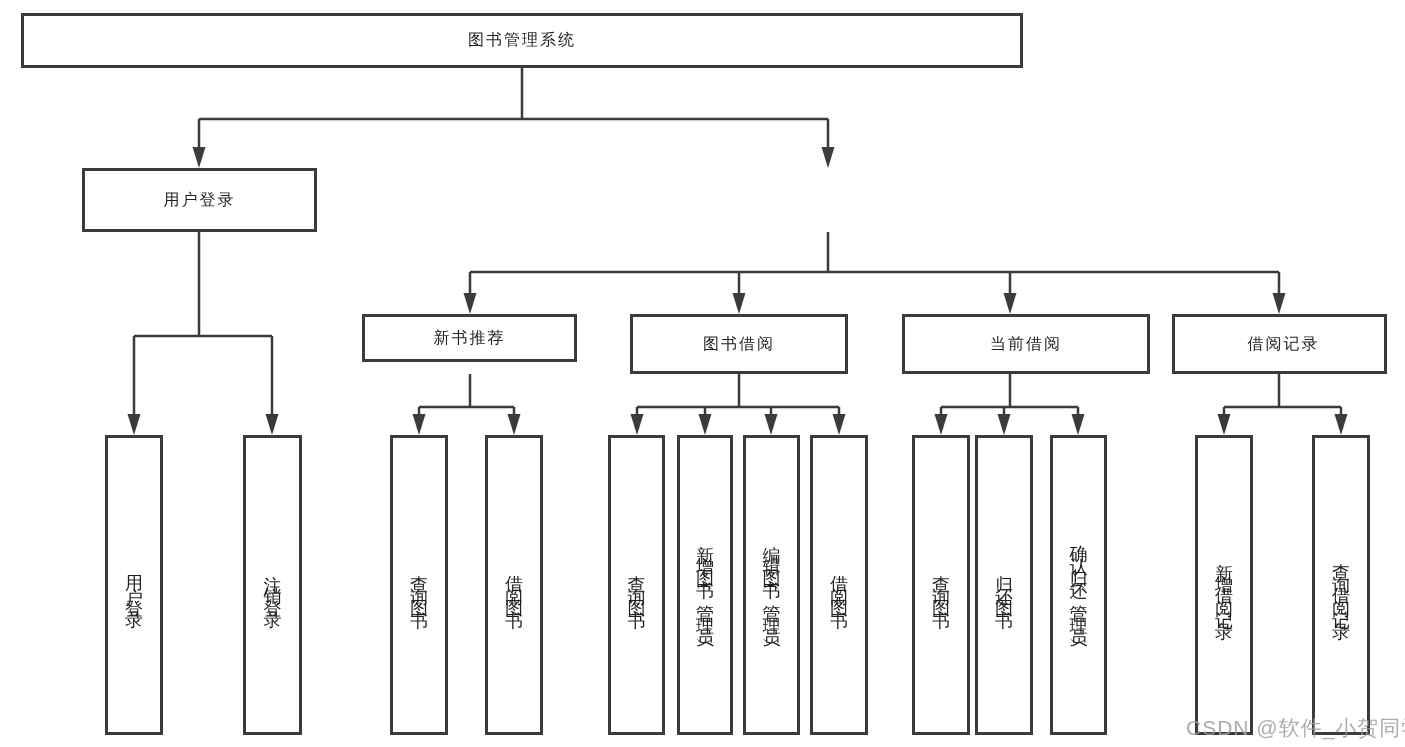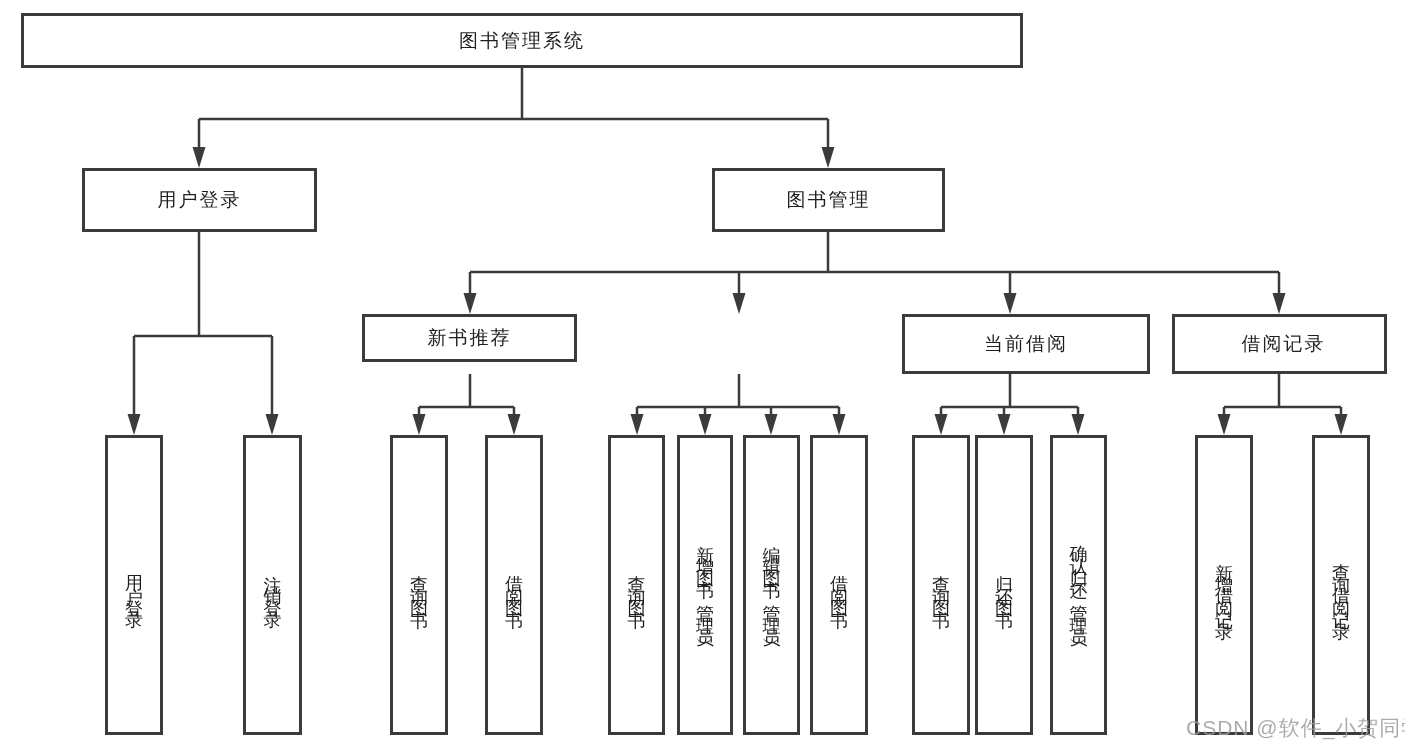--- a/index.html
+++ b/index.html
@@ -12,21 +12,21 @@
   }
   .connectors{position:absolute;left:0;top:0;width:1405px;height:747px;}
   .node{
     position:absolute;
     background:#ffffff;
     border:3px solid #3b3b3b;
     box-sizing:border-box;
     display:flex;align-items:center;justify-content:center;
     color:#1f1f1f;
   }
-  .hbox{font-size:19px;letter-spacing:2px;text-align:center;}
+  .hbox{font-size:16px;letter-spacing:2px;text-align:center;}
   .vbox{top:435px;height:300px;}
   .vbox .vtext{
     writing-mode:vertical-rl;
     text-orientation:mixed;
     font-size:18px;
     letter-spacing:12px;
     line-height:1;
     color:#1f1f1f;
     white-space:nowrap;
   }
@@ -111,26 +111,26 @@
     </g>
   </svg>
 
   <div class="node hbox" style="left:21px;top:13px;width:1002px;height:55px;">
     <span>图书管理系统</span>
   </div>
 
   <div class="node hbox" style="left:82px;top:168px;width:235px;height:64px;">
     <span>用户登录</span>
   </div>
-  <div class="node hbox" style="left:712px;top:168px;width:233px;height:64px;">
-    <span>图书管理</span>
-  </div>
 
   <div class="node hbox" style="left:362px;top:314px;width:215px;height:48px;">
     <span>新书推荐</span>
+  </div>
+  <div class="node hbox" style="left:630px;top:314px;width:218px;height:60px;">
+    <span>图书借阅</span>
   </div>
   <div class="node hbox" style="left:902px;top:314px;width:248px;height:60px;">
     <span>当前借阅</span>
   </div>
   <div class="node hbox" style="left:1172px;top:314px;width:215px;height:60px;padding-left:8px;">
     <span>借阅记录</span>
   </div>
 
   <div class="node vbox" style="left:105px;width:58px;">
     <span class="vtext">用户登录</span>

